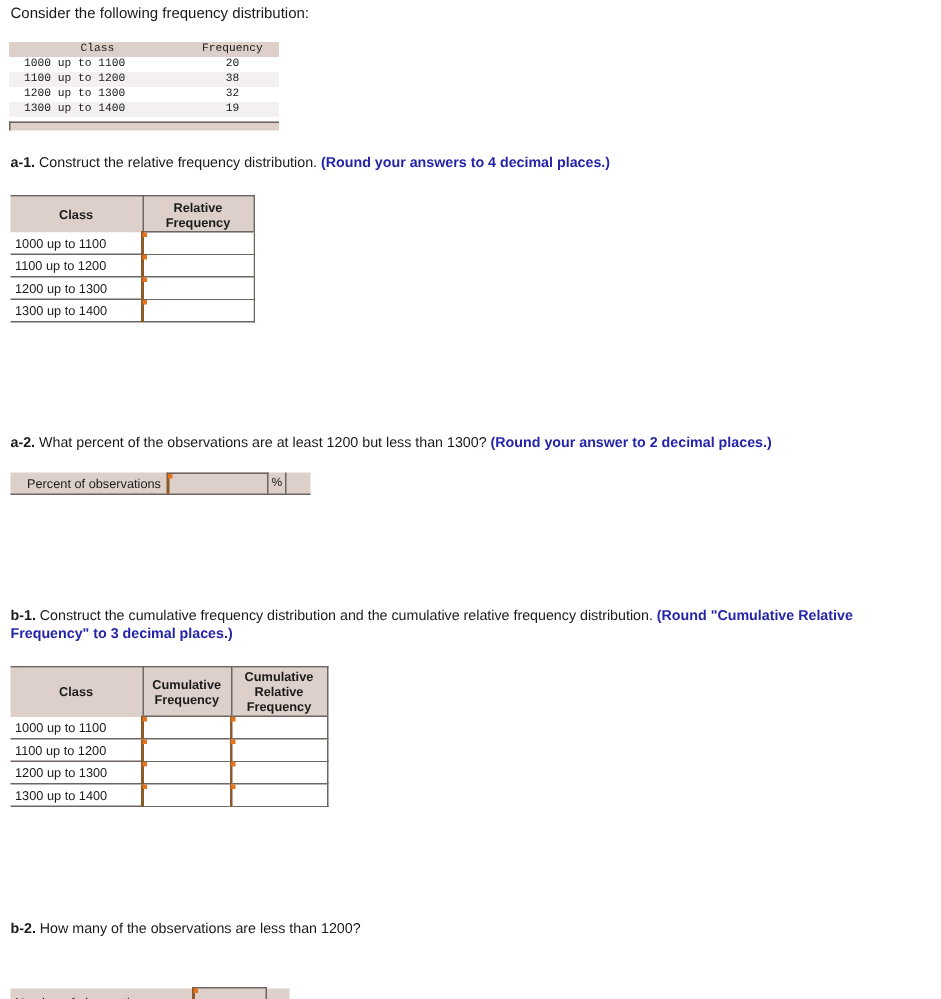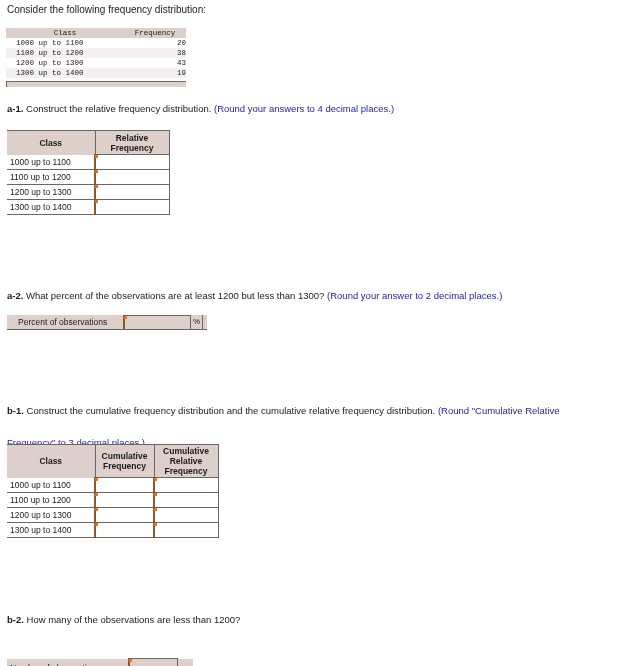--- a/index.html
+++ b/index.html
@@ -9,28 +9,28 @@
     .abs { position: absolute; }
 
     .intro { left: 7px; top: 4px; font-size: 10px; }
 
     
     .given { left: 6px; top: 28px; width: 180px; font-family: "Liberation Mono", monospace; font-size: 7.5px; border-collapse: collapse; }
     .given th { background: #ddd0ca; font-weight: normal; height: 10px; line-height: 10px; padding: 0; }
     .given td { height: 10px; line-height: 10px; padding: 0; }
     .given tr.alt td { background: #f3f0ef; }
     .given td.cls { padding-left: 10px; text-align: left; }
-    .given td.freq { text-align: right; width: 62px; }
+    .given td.freq { text-align: center; width: 62px; }
     .given th.cls { text-align: center; }
     .given th.freq { text-align: center; width: 62px; }
     .given-footer { left: 6px; top: 81px; width: 180px; height: 6px; background: #ddd0ca; border-top: 1px solid #6d6560; border-left: 1px solid #6d6560; }
 
     .q { left: 7px; font-size: 9.5px; white-space: nowrap; }
     .q b { font-weight: bold; }
-    .hint { color: #2424a8; font-weight: normal; margin-top: 20px; }
+    .hint { color: #2424a8; font-weight: bold; }
 
     
     .ans { border-collapse: collapse; font-size: 8.5px; }
     .ans th { background: #ddd0ca; font-weight: bold; font-size: 8.5px; text-align: center; line-height: 10px; border-right: 1px solid #6d6560; border-top: 1px solid #6d6560; }
     .ans th:first-child { border-left: none; }
     .ans td { height: 15px; border-bottom: 1px solid #6d6560; }
     .ans td.cls { padding-left: 3px; background: #ffffff; white-space: nowrap; }
     .ans td.inp { border: 1px solid #6d6560; border-left: 2px solid #8b5a2b; background: #fff; position: relative; padding: 0; }
     .ans td.inp::before { content: ""; position: absolute; left: -1px; top: 0; width: 3px; height: 3px; background: #e8731a; }
     .ans tr.hdr th:first-child { border-right: 1px solid #6d6560; }
@@ -57,21 +57,21 @@
   <tr>
     <td class="cls">1000 up to 1100</td>
     <td class="freq">20</td>
   </tr>
   <tr class="alt">
     <td class="cls">1100 up to 1200</td>
     <td class="freq">38</td>
   </tr>
   <tr>
     <td class="cls">1200 up to 1300</td>
-    <td class="freq">43</td>
+    <td class="freq">32</td>
   </tr>
   <tr class="alt">
     <td class="cls">1300 up to 1400</td>
     <td class="freq">19</td>
   </tr>
 </tbody>
   </table>
 <div class="abs given-footer"></div>
 
 <div class="abs q" style="top:103px;">
@@ -103,21 +103,21 @@
     <td class="inp"><input type="text" style=""></td>
   </tr>
 </tbody>
   </table>
 
 <div class="abs q" style="top:290px;text-align:right;">
   <b>a-2.</b><span> What percent of the observations are at least 1200 but less than 1300? </span><span class="hint">(Round your answer to 2 decimal places.)</span>
 </div>
 
 <div class="abs line-box" style="left:7px; top:315px; width:200px;">
-  <span class="lbl" style="width:116px;padding-left:11px;">Percent of observations</span>
+  <span class="lbl" style="width:104px;padding-left:11px;">Percent of observations</span>
   <span class="inp" style="width:68px;"><input type="text" style=""></span>
   <span class="unit">%</span>
 </div>
 
 <div class="abs q" style="top:405px;">
   <b>b-1.</b><span> Construct the cumulative frequency distribution and the cumulative relative frequency distribution. </span><span class="hint">(Round "Cumulative Relative</span>
 </div>
 <div class="abs q hint" style="top:417px;">Frequency" to 3 decimal places.)</div>
 
 <table class="abs ans" style="left:7px; top:444px;">

